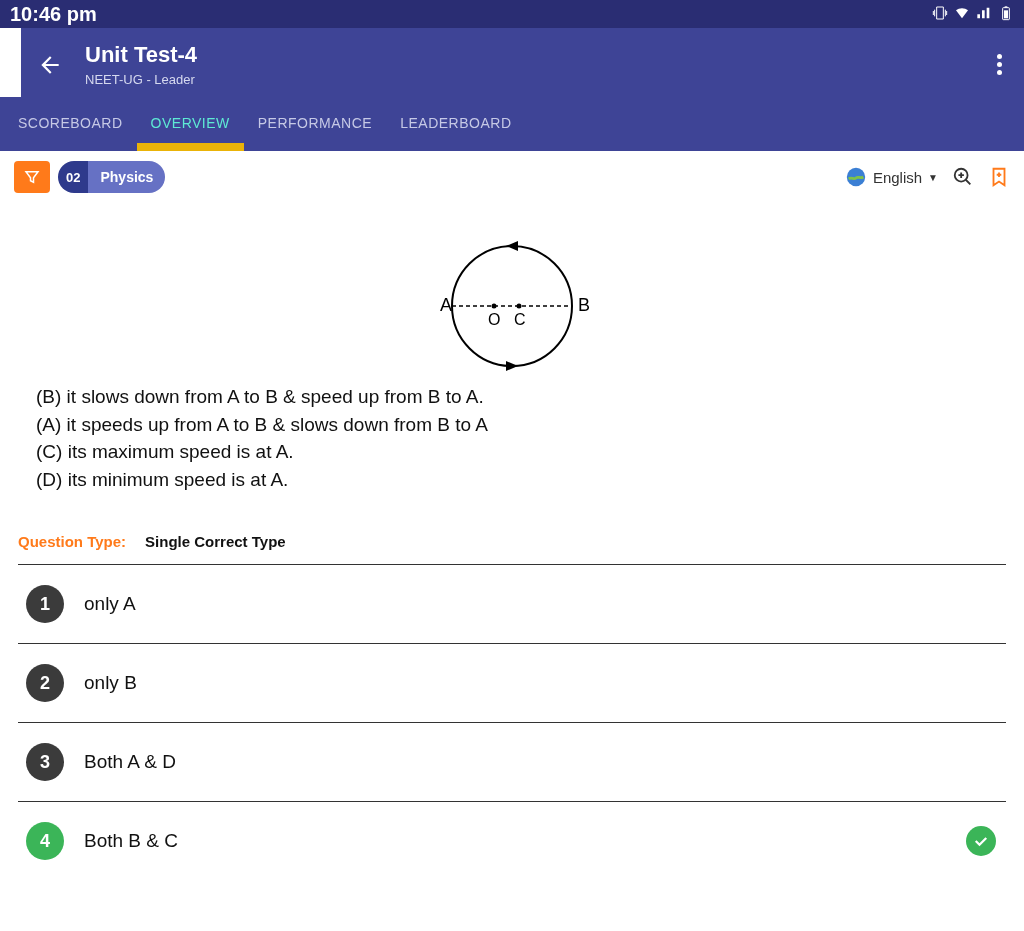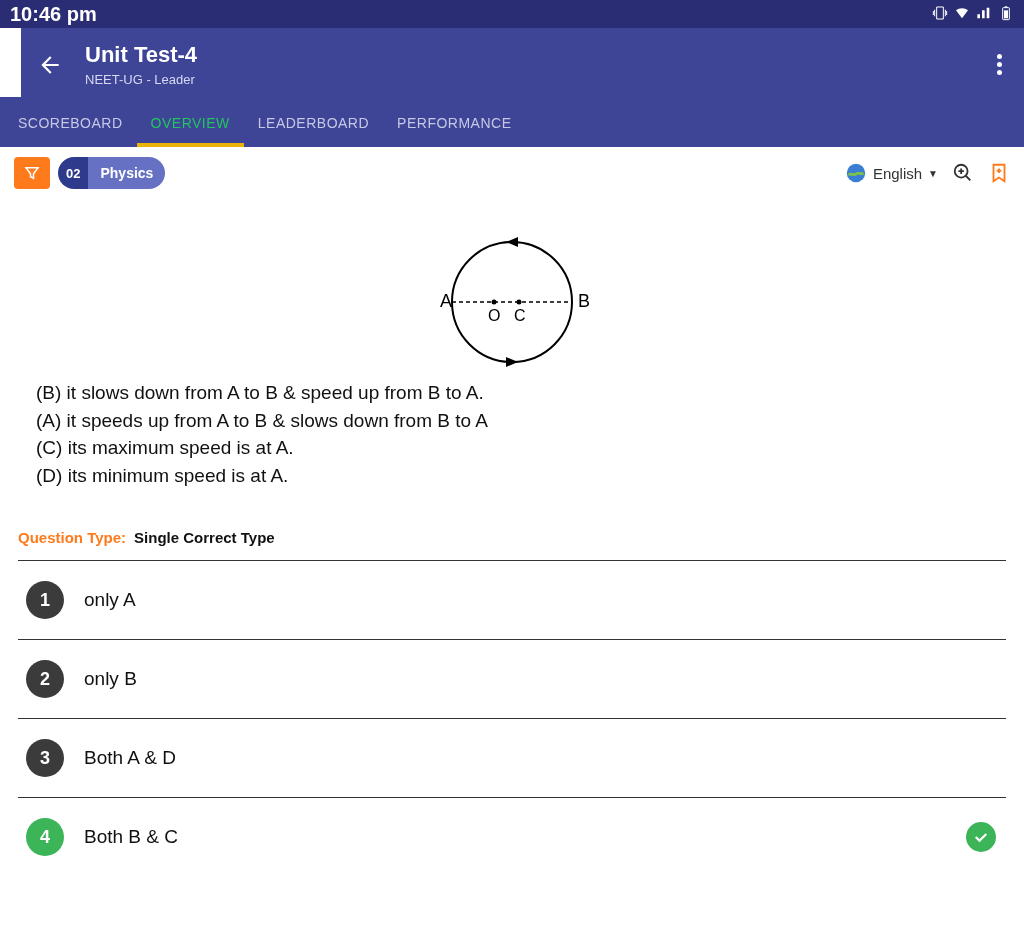--- a/index.html
+++ b/index.html
@@ -24,21 +24,21 @@
   .back-btn svg { width: 26px; height: 26px; fill:#fff; }
   .title-block { display: flex; flex-direction: column; }
   .title-main { font-size: 22px; font-weight: 700; }
   .title-sub { font-size: 13px; margin-top: 4px; color: #d6d9ef; }
   .dots-btn { cursor:pointer; display:flex; flex-direction:column; gap:3px; padding:6px;}
   .dots-btn span { width:5px; height:5px; background:#fff; border-radius:50%; }
 
   
   .tabs { background: #3e4496; display:flex; gap:0; padding: 18px 0 0 4px; }
   .tab { color:#c6c9e6; font-size:14px; letter-spacing:0.5px; padding:0 14px 12px 14px; cursor:pointer; font-weight:500;}
-  .tab.active { color:#22c55e; border-bottom:4px solid #eab308; }
+  .tab.active { color:#5eead4; border-bottom:8px solid #eab308; }
 
   
   .sub-toolbar {
     display:flex; align-items:center; justify-content:space-between;
     padding:10px 14px; background:#fff;
   }
   .sub-left { display:flex; align-items:center; gap:8px; }
   .filter-btn {
     background:#ff7a1a; width:36px; height:32px; border-radius:4px;
     display:flex; align-items:center; justify-content:center; cursor:pointer;
@@ -58,21 +58,21 @@
   .zoom-btn svg, .bookmark-btn svg { width:22px; height:22px; }
   .zoom-btn, .bookmark-btn { cursor:pointer; display:flex; align-items:center; }
 
   
   .question-card { padding:22px 36px; }
   .q-text { font-size:19px; color:#111; line-height:1.45; text-align:justify;}
   .diagram { display:flex; justify-content:center; margin:6px 0 2px 0;}
   .stmt-list { font-size:19px; color:#111; line-height:1.45; }
 
   
-  .q-type-row { padding:8px 0 14px 0; margin:10px 18px 0 18px; display:flex; gap:8px; font-size:15px;}
+  .q-type-row { padding:8px 0 14px 0; margin:10px 18px 0 18px; display:flex; gap:19px; font-size:15px;}
   .q-type-label { color:#ff7a1a; font-weight:600;}
   .q-type-val { color:#111; font-weight:700;}
 
   
   .options { padding:0 18px; }
   .option-row {
     display:flex; align-items:center; gap:20px; padding:20px 8px;
     border-top:1px solid #333; cursor:pointer; position:relative;
   }
   .opt-num {
@@ -134,22 +134,22 @@
   <div class="dots-btn">
     <span></span>
       <span></span>
       <span></span>
   </div>
 </div>
 
 <div class="tabs">
   <div class="tab">SCOREBOARD</div>
   <div class="tab active">OVERVIEW</div>
+  <div class="tab">PERFORMANCE</div>
   <div class="tab">LEADERBOARD</div>
-  <div class="tab">PERFORMANCE</div>
 </div>
 
 <div class="sub-toolbar">
   <div class="sub-left">
     <div class="filter-btn">
       <svg viewBox="0 0 24 24">
           <path d="M4 5h16l-6 8v6l-4-2v-4z"></path>
         </svg>
     </div>
     <div class="subject-chip">

